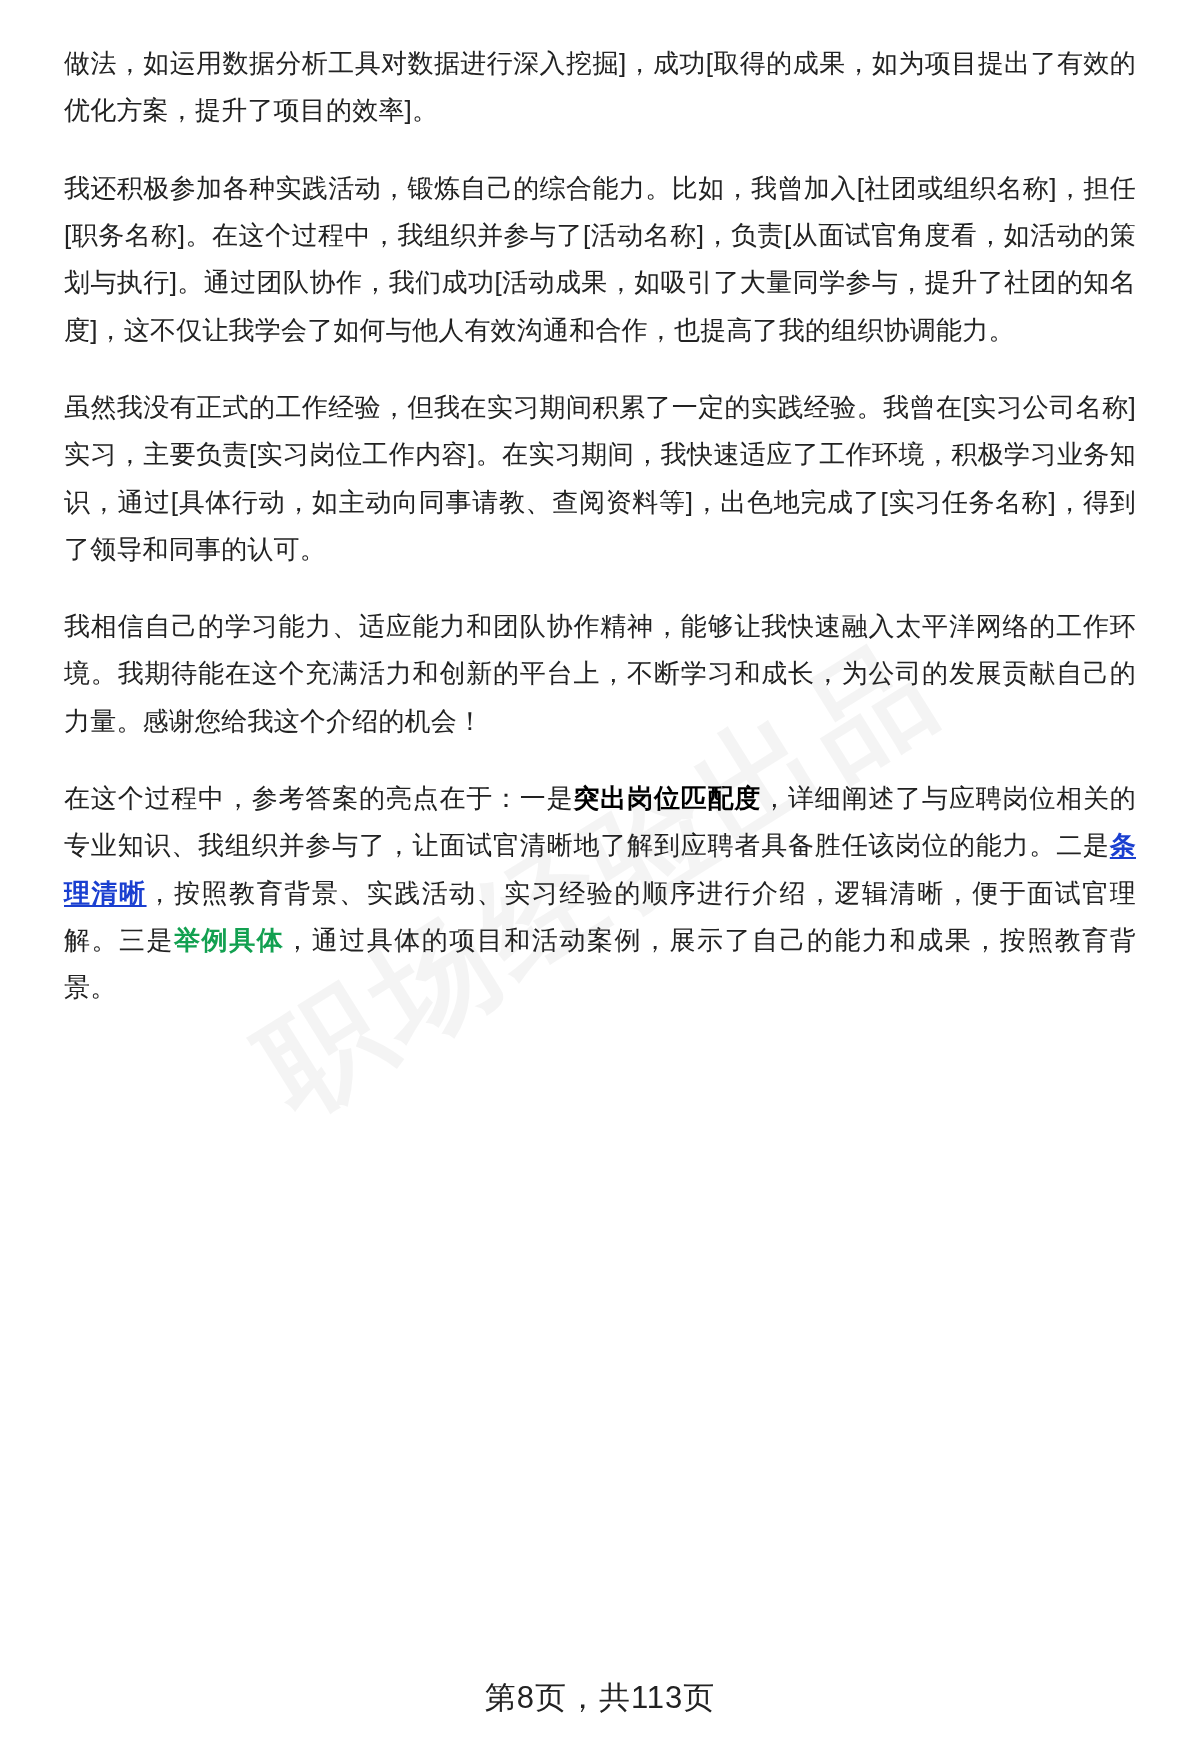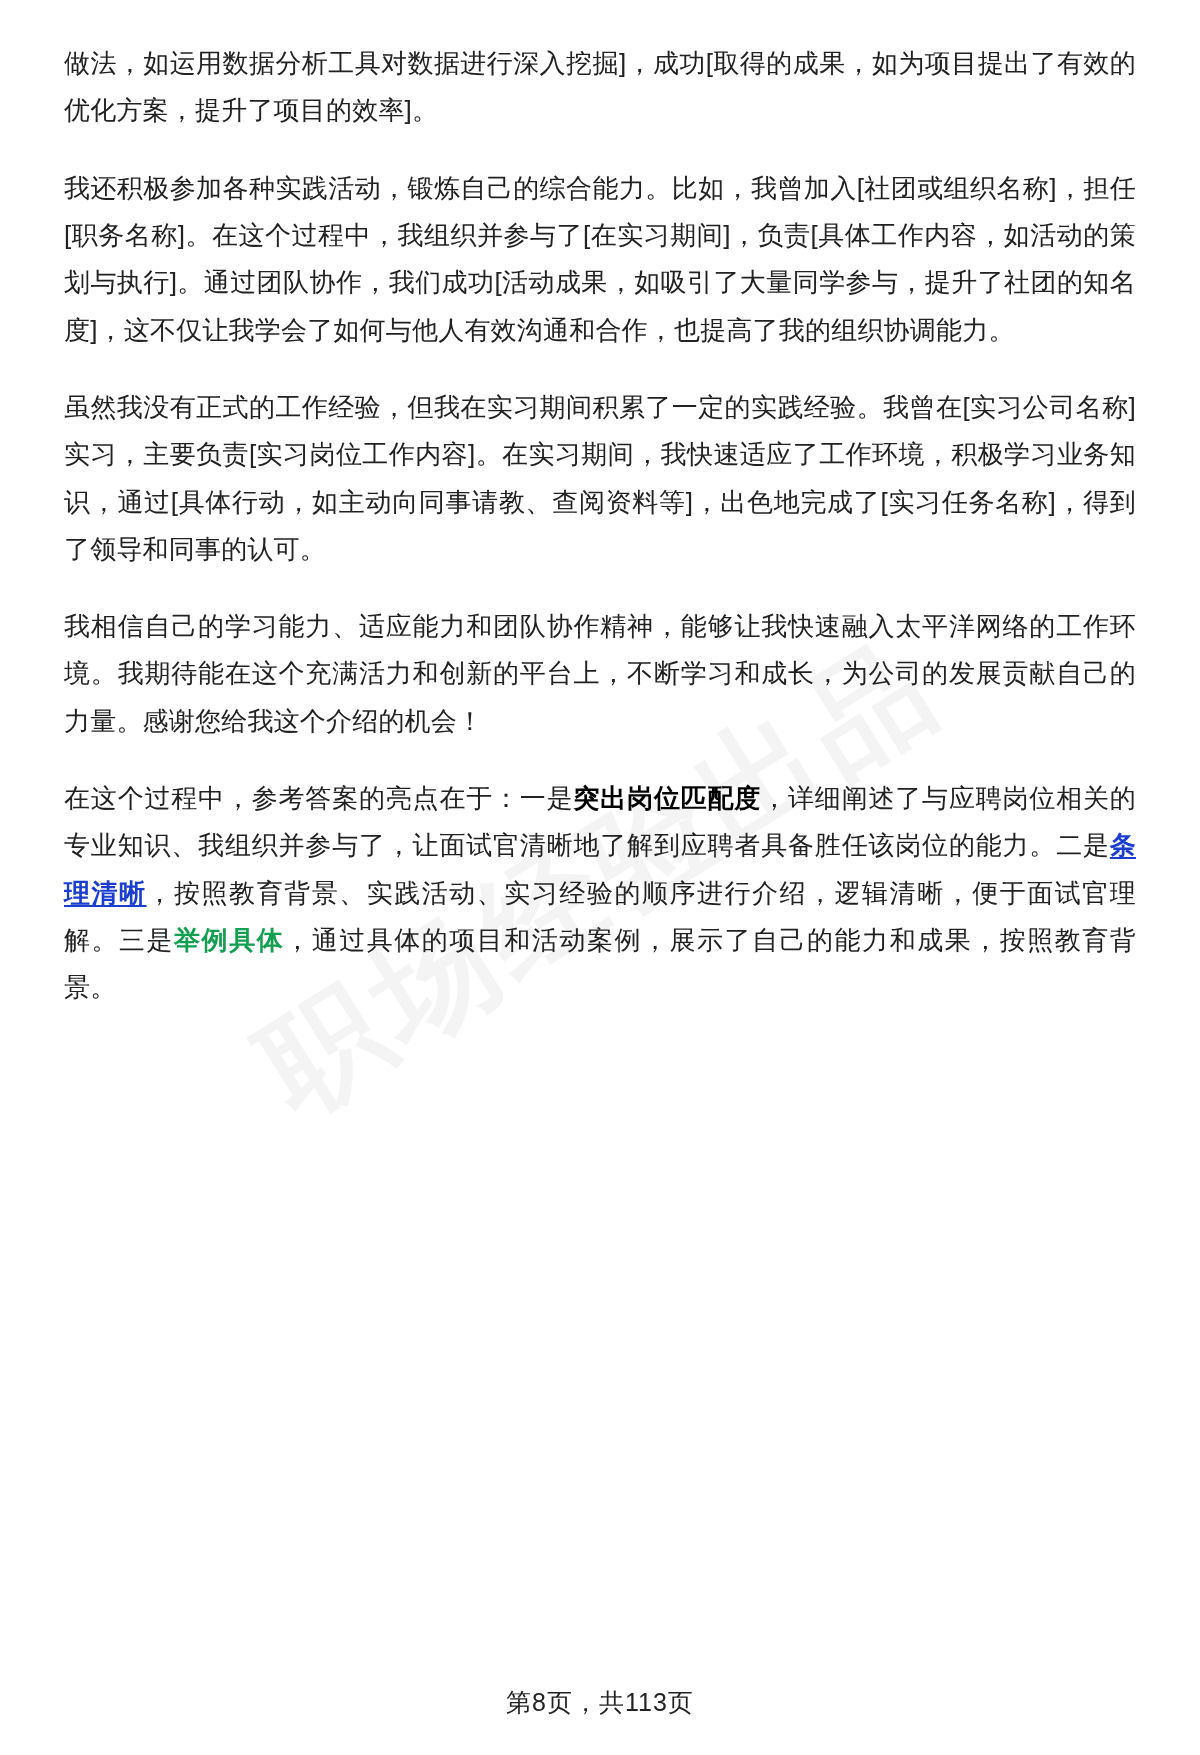--- a/index.html
+++ b/index.html
@@ -70,37 +70,37 @@
     color: #12a050;
     font-weight: 700;
     text-underline-offset: 3px;
   }
   .footer {
     position: absolute;
     left: 0;
     right: 0;
     bottom: 36px;
     text-align: center;
-    font-size: 25px;
+    font-size: 31px;
     color: #222;
     letter-spacing: 1px;
     z-index: 1;
   }
 </style>
 </head>
 <body>
 
 <div class="page">
 
   <div class="watermark">职场经验出品</div>
 
   <div class="content">
 
     <p class="para">做法，如运用数据分析工具对数据进行深入挖掘]，成功[取得的成果，如为项目提出了有效的优化方案，提升了项目的效率]。</p>
-    <p class="para">我还积极参加各种实践活动，锻炼自己的综合能力。比如，我曾加入[社团或组织名称]，担任[职务名称]。在这个过程中，我组织并参与了[在实习期间]，负责[具体工作内容，如活动的策划与执行]。通过团队协作，我们成功[活动成果，如吸引了大量同学参与，提升了社团的知名度]，这不仅让我学会了如何与他人有效沟通和合作，也提高了我的组织协调能力。</p>
+    <p class="para">我还积极参加各种实践活动，锻炼自己的综合能力。比如，我曾加入[社团或组织名称]，担任[职务名称]。在这个过程中，我组织并参与了[活动名称]，负责[从面试官角度看，如活动的策划与执行]。通过团队协作，我们成功[活动成果，如吸引了大量同学参与，提升了社团的知名度]，这不仅让我学会了如何与他人有效沟通和合作，也提高了我的组织协调能力。</p>
     <p class="para">虽然我没有正式的工作经验，但我在实习期间积累了一定的实践经验。我曾在[实习公司名称]实习，主要负责[实习岗位工作内容]。在实习期间，我快速适应了工作环境，积极学习业务知识，通过[具体行动，如主动向同事请教、查阅资料等]，出色地完成了[实习任务名称]，得到了领导和同事的认可。</p>
     <p class="para">我相信自己的学习能力、适应能力和团队协作精神，能够让我快速融入太平洋网络的工作环境。我期待能在这个充满活力和创新的平台上，不断学习和成长，为公司的发展贡献自己的力量。感谢您给我这个介绍的机会！</p>
 
 
     <p class="para"><span>在这个过程中，参考答案的亮点在于：一是</span><span class="hl-red">突出岗位匹配度</span><span>，详细阐述了与应聘岗位相关的专业知识、我组织并参与了，让面试官清晰地了解到应聘者具备胜任该岗位的能力。二是</span><span class="hl-blue">条理清晰</span><span>，按照教育背景、实践活动、实习经验的顺序进行介绍，逻辑清晰，便于面试官理解。三是</span><span class="hl-green">举例具体</span><span>，通过具体的项目和活动案例，展示了自己的能力和成果，按照教育背景。</span></p>
 
 
   </div>
 
   <div class="footer">第8页，共113页</div>

